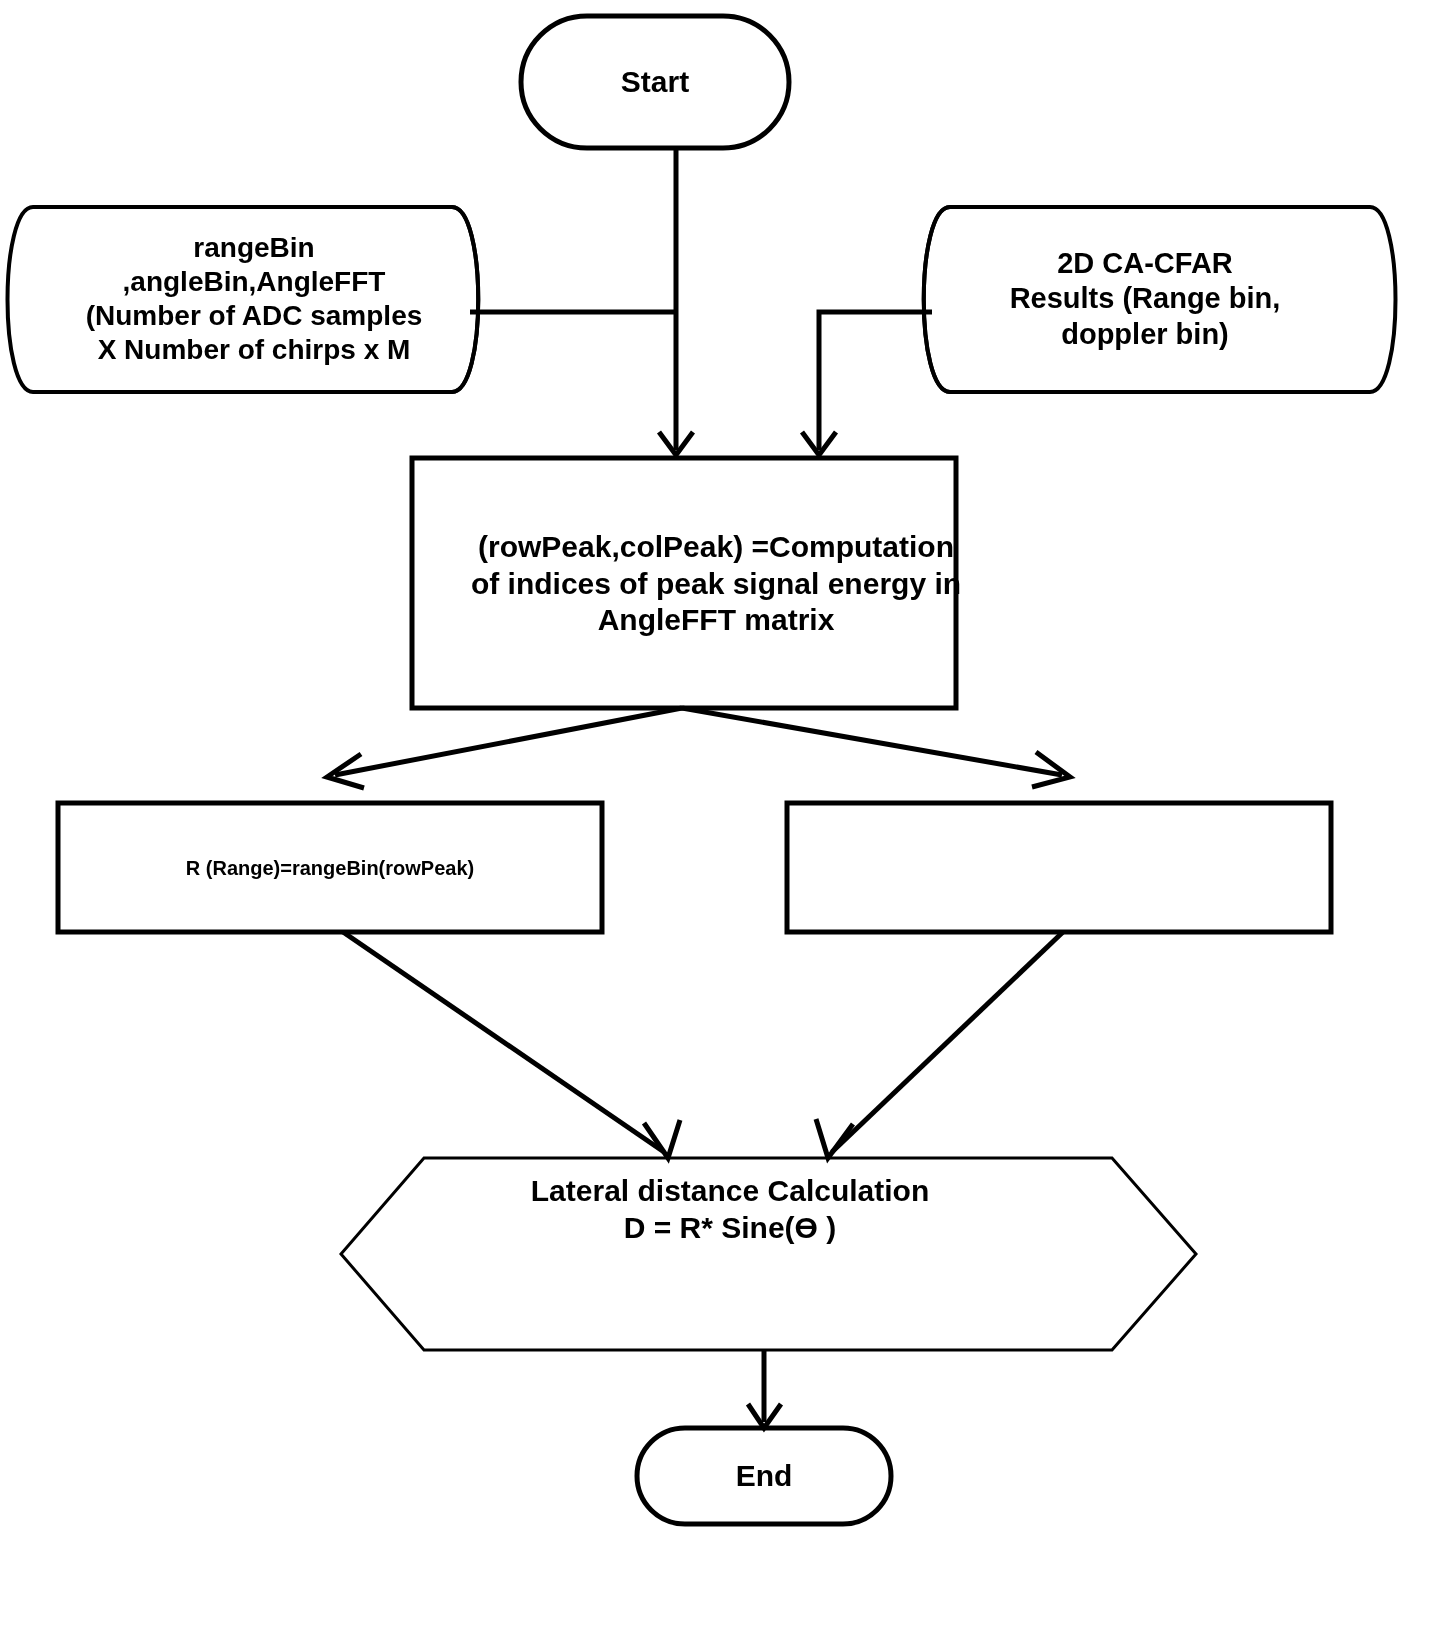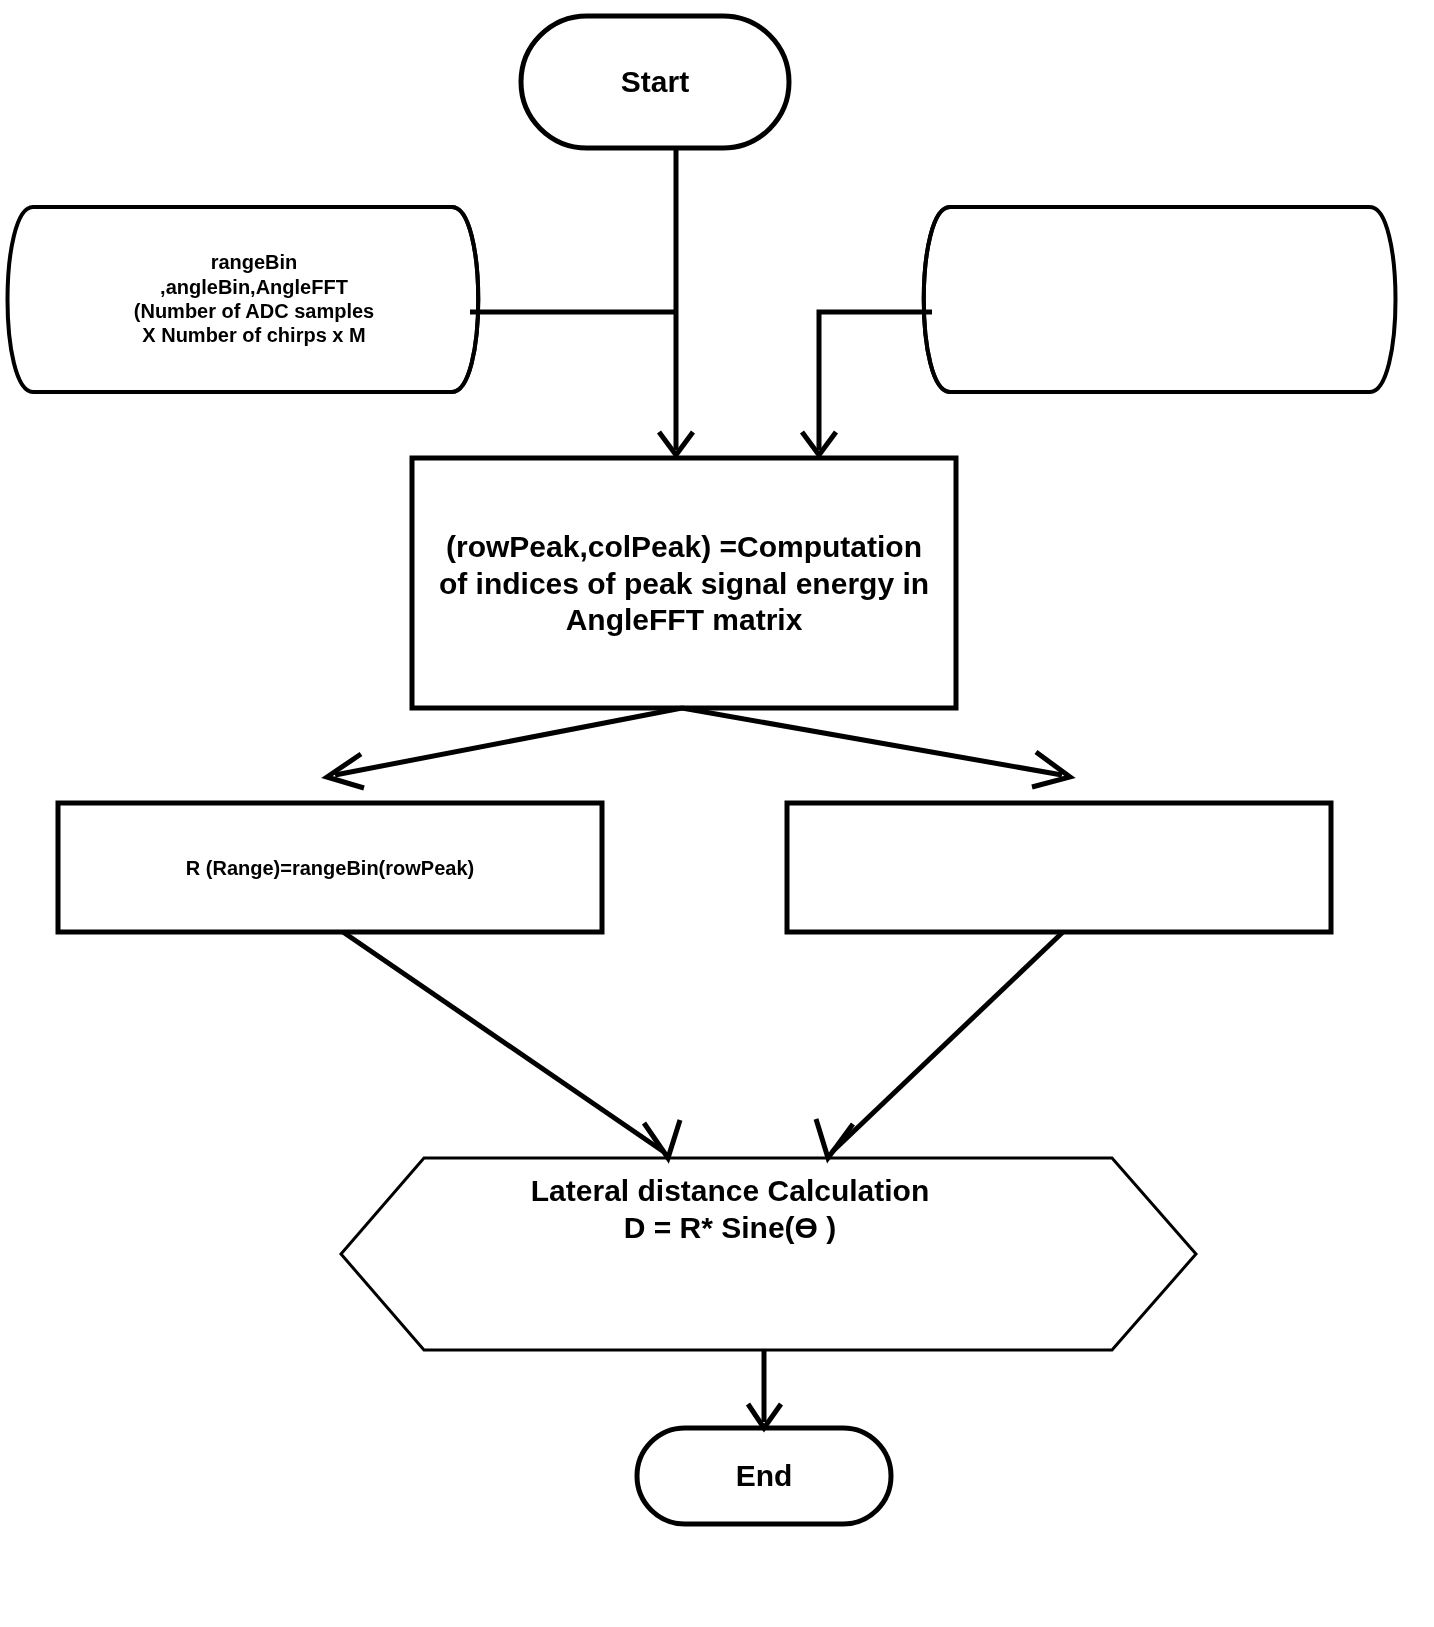--- a/index.html
+++ b/index.html
@@ -57,23 +57,23 @@
     text-align: center;
     color: #000000;
     font-weight: bold;
     line-height: 1.22;
     white-space: pre-line;
     pointer-events: none;
     font-family: "Liberation Sans", sans-serif;
   }
   .lbl-start      { left: 520px;  top: 18px;   width: 270px; height: 128px; font-size: 30px; }
   .lbl-end        { left: 638px;  top: 1430px; width: 252px; height: 92px;  font-size: 30px; }
-  .lbl-left-db    { left: 44px;   top: 208px;  width: 420px; height: 182px; font-size: 20px; }
+  .lbl-left-db    { left: 44px;   top: 208px;  width: 420px; height: 182px; font-size: 28px; }
   .lbl-right-db   { left: 930px;  top: 208px;  width: 430px; height: 182px; font-size: 29px; }
-  .lbl-proc       { left: 414px;  top: 460px;  width: 540px; height: 248px; font-size: 30px; }
+  .lbl-proc       { left: 414px;  top: 460px;  width: 540px; height: 248px; font-size: 30px; padding-left: 32px; }
   .lbl-range      { left: 60px;   top: 805px;  width: 540px; height: 126px; font-size: 20px; text-align: right; }
   .lbl-angle      { left: 790px;  top: 805px;  width: 540px; height: 126px; font-size: 30px; }
   .lbl-hex        { left: 400px;  top: 1120px; width: 660px; height: 180px; font-size: 30px; }
 </style>
 </head>
 <body>
 
 <div id="flowchart-root">
 
   <svg id="flow-svg" viewBox="0 0 1434 1627">
@@ -127,20 +127,23 @@
 
   </svg>
 
   <div class="node-label lbl-start">Start</div>
 
   <div class="node-label lbl-left-db">rangeBin
 ,angleBin,AngleFFT
 (Number of ADC samples
 X Number of chirps x M</div>
 
+  <div class="node-label lbl-right-db">2D CA-CFAR
+Results (Range bin,
+doppler bin)</div>
 
   <div class="node-label lbl-proc">(rowPeak,colPeak) =Computation
 of indices of peak signal energy in
 AngleFFT matrix</div>
 
   <div class="node-label lbl-range">R (Range)=rangeBin(rowPeak)</div>
 
 
   <div class="node-label lbl-end">End</div>
 

